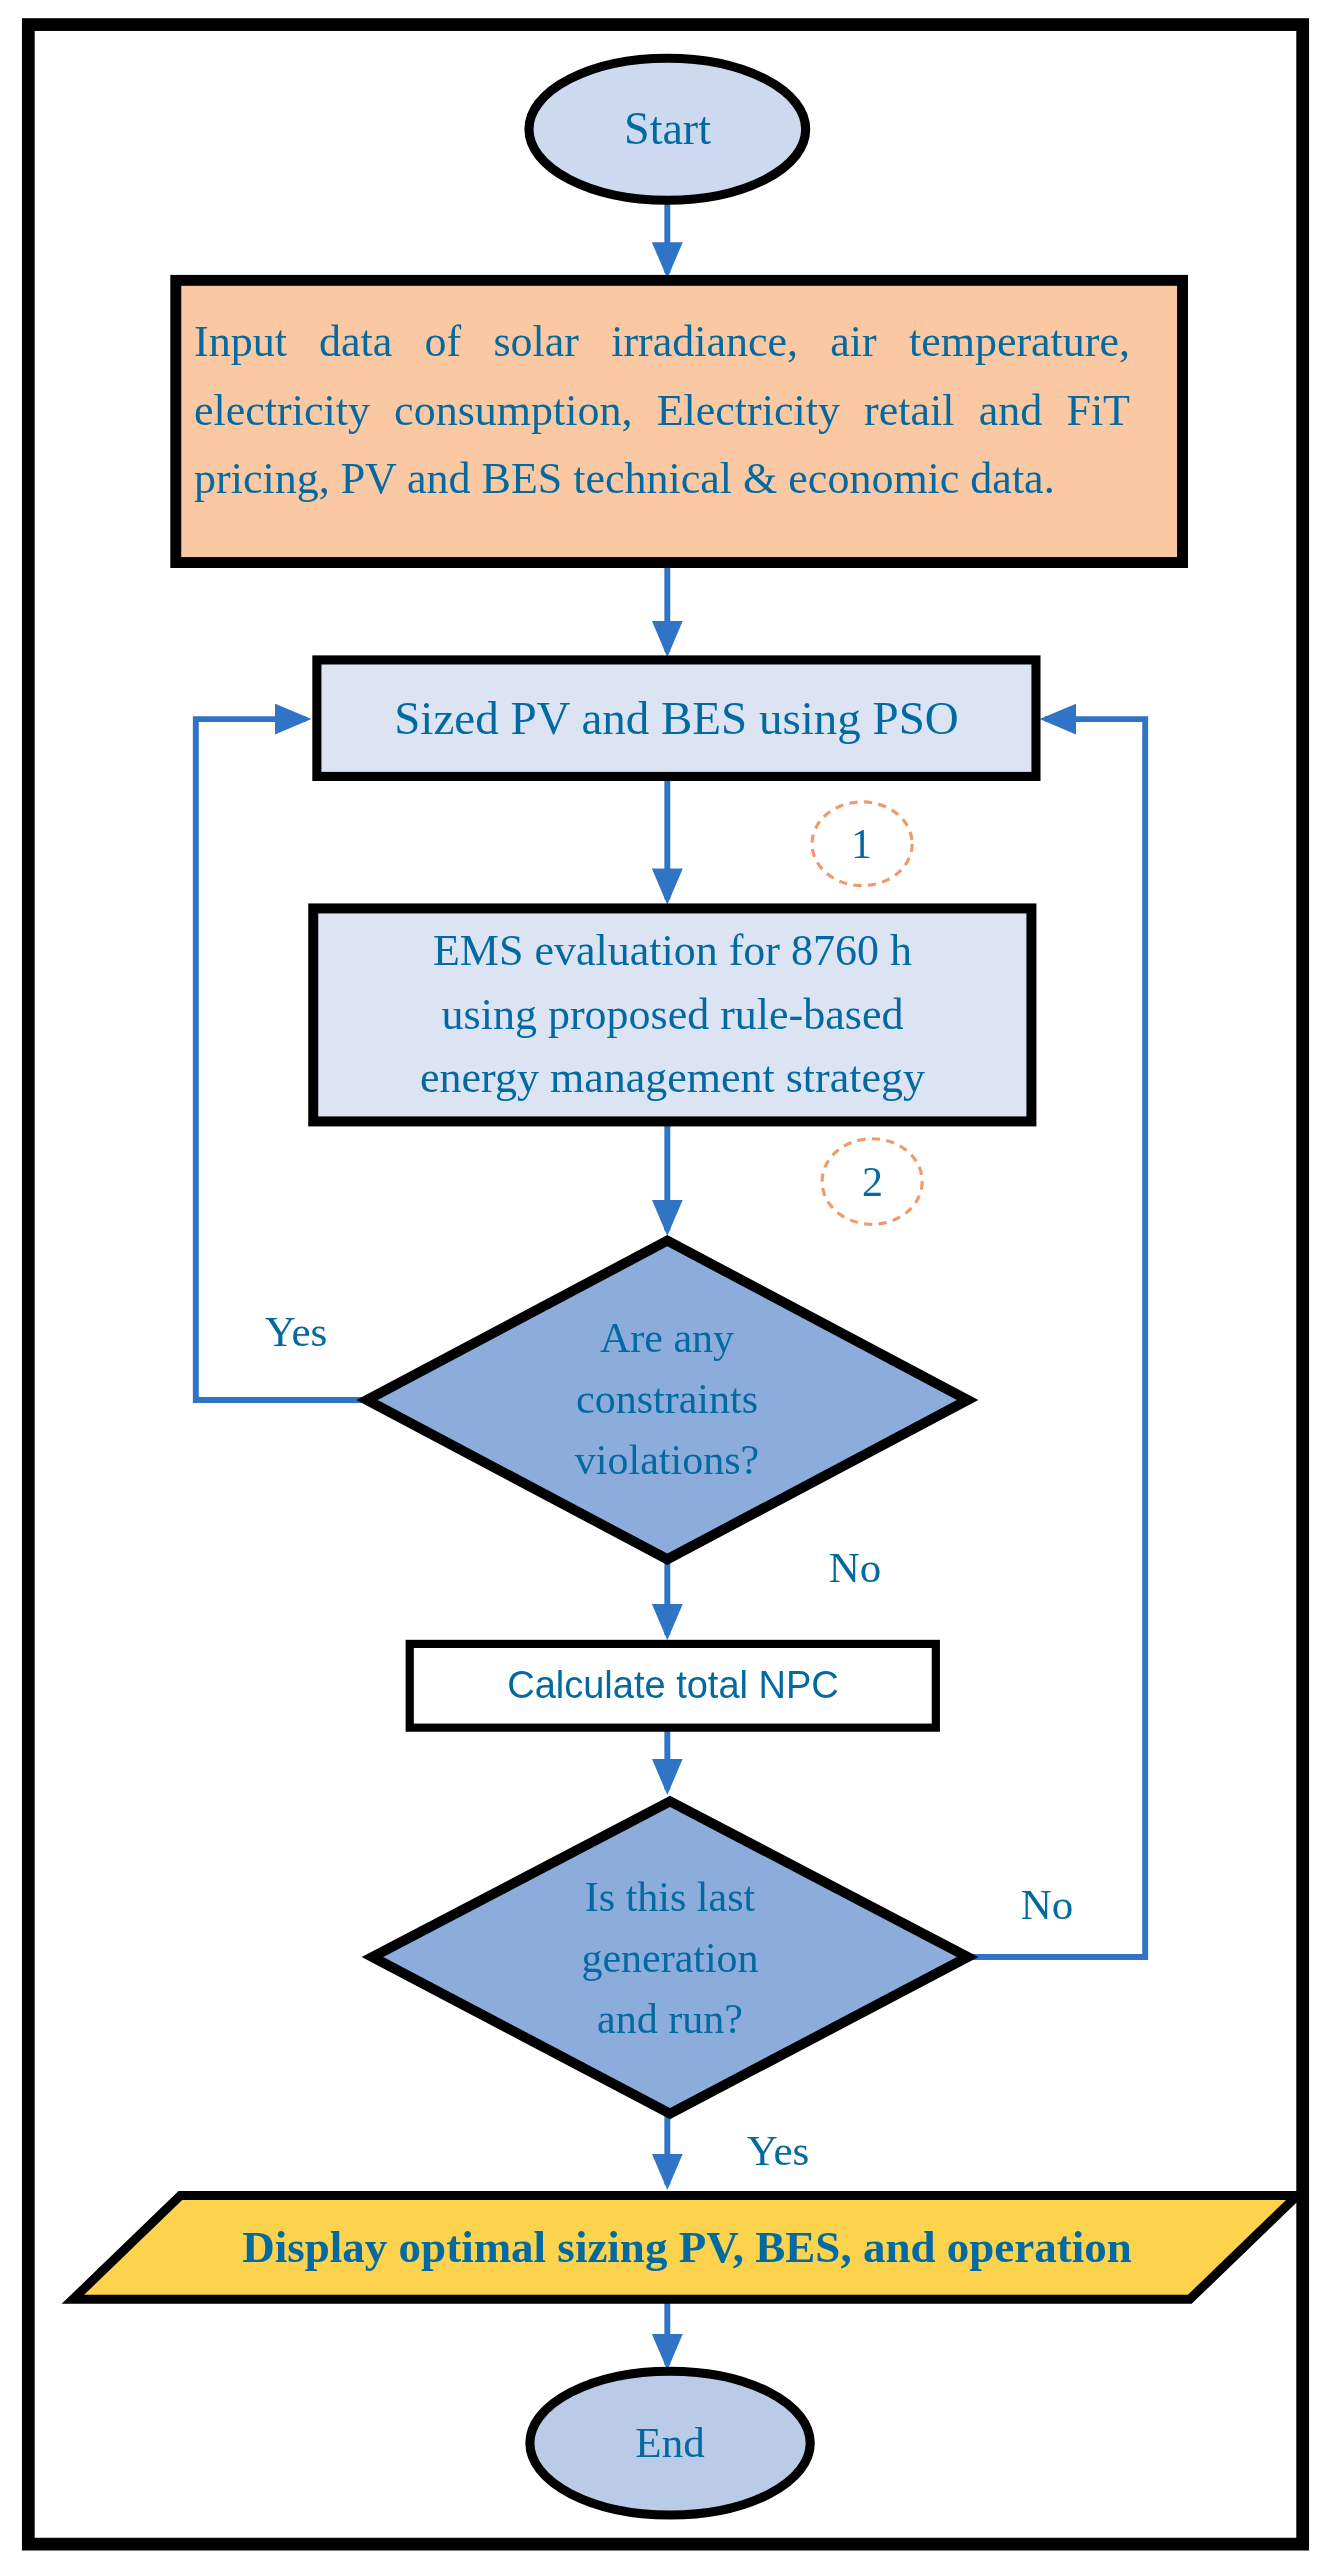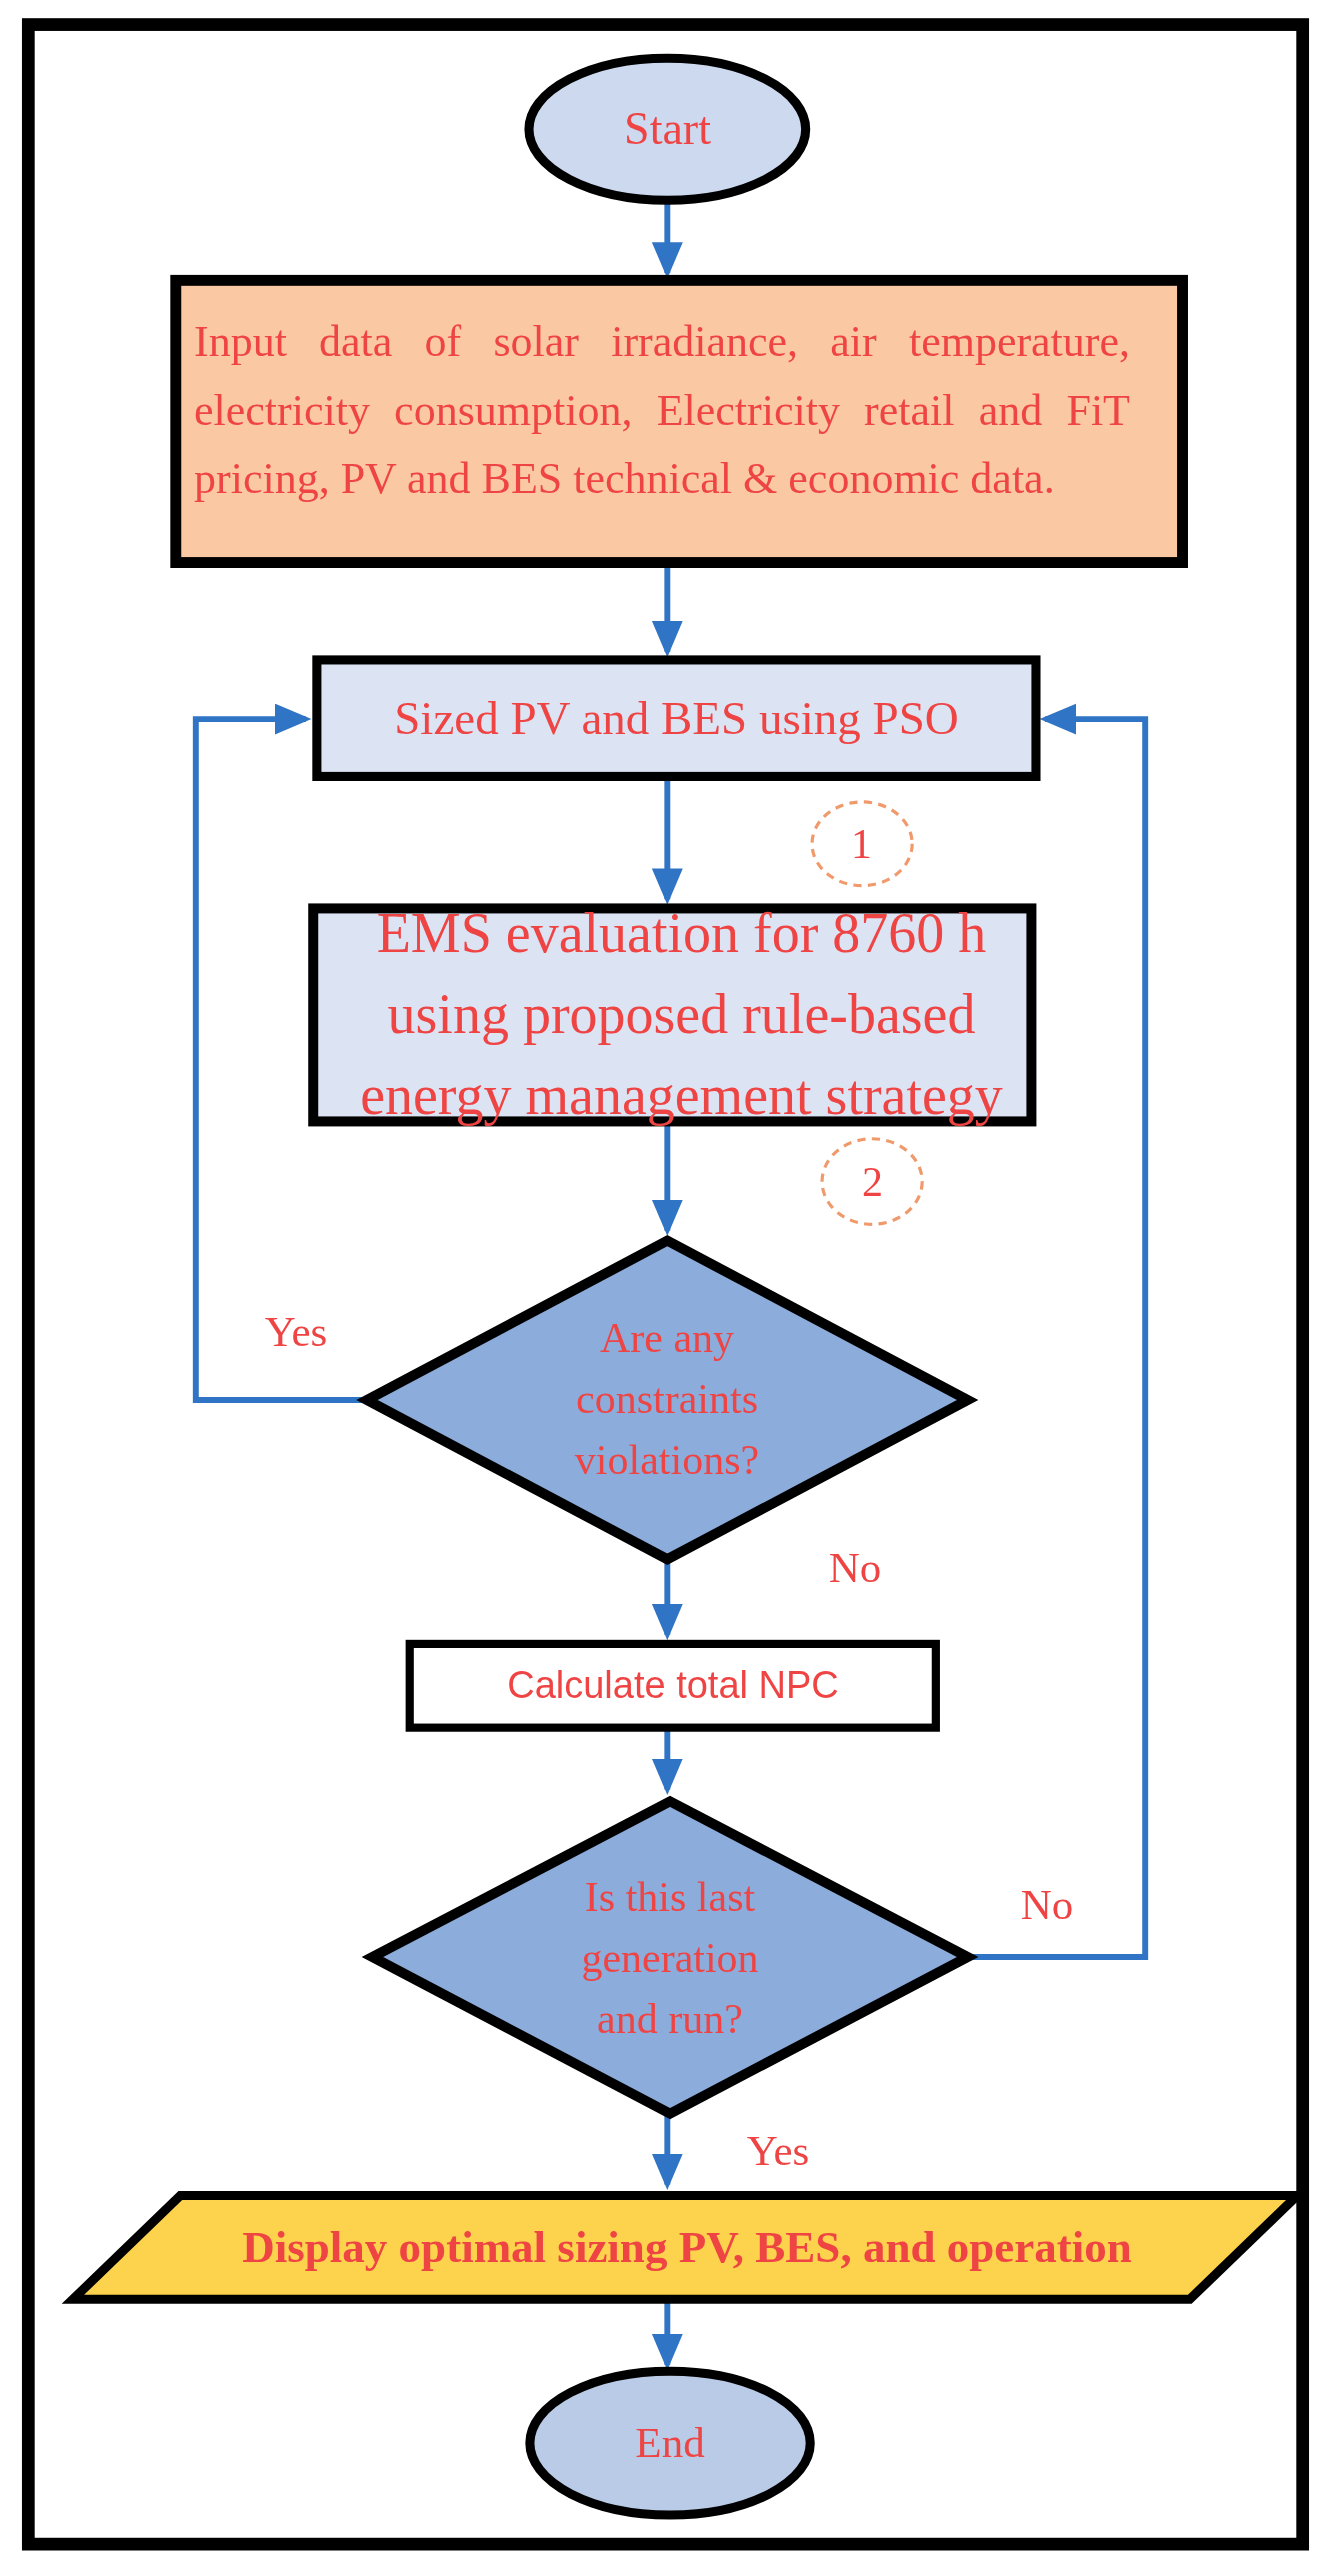--- a/index.html
+++ b/index.html
@@ -11,21 +11,21 @@
     font-family: "Liberation Serif", "DejaVu Serif", serif;
     overflow: hidden;
   }
   #shapes { position: absolute; left: 0; top: 0; width: 1331px; height: 2576px; }
   .label {
     position: absolute;
     display: flex;
     align-items: center;
     justify-content: center;
     text-align: center;
-    color: #ef4444;
+    color: #0369a1;
     font-family: "Liberation Serif", "DejaVu Serif", serif;
     white-space: pre-line;
     line-height: 1.45;
   }
   .label.justified {
     display: block;
     text-align: justify;
     white-space: normal;
     line-height: 1.56;
   }
@@ -82,21 +82,21 @@
   </svg>
 
   <div class="label" style="left:531px; top:93px; width:273px; height:73px; font-size:46px;">Start</div>
 
   <div class="label justified" style="left:194px; top:308px; width:936px; height:237px; font-size:44px;">Input data of solar irradiance, air temperature, electricity consumption, Electricity retail and FiT pricing, PV and BES technical &amp; economic data.</div>
 
   <div class="label" style="left:326px; top:660px; width:701px; height:117px; font-size:47px;text-align:center;">Sized PV and BES using PSO</div>
 
   <div class="label" style="left:816px; top:803px; width:91px; height:82px; font-size:42px;">1</div>
 
-  <div class="label" style="left:331px; top:908px; width:701px; height:213px; font-size:56px;">EMS evaluation for 8760 h
+  <div class="label" style="left:322px; top:908px; width:701px; height:213px; font-size:44px;">EMS evaluation for 8760 h
 using proposed rule-based
 energy management strategy</div>
 
   <div class="label" style="left:827px; top:1141px; width:91px; height:82px; font-size:42px;">2</div>
 
   <div class="label" style="left:394px; top:1254px; width:546px; height:291px; font-size:42px;">Are any
 constraints
 violations?</div>
 
   <div class="label" style="left:214px; top:1300px; width:164px; height:64px; font-size:43px;">Yes</div>

